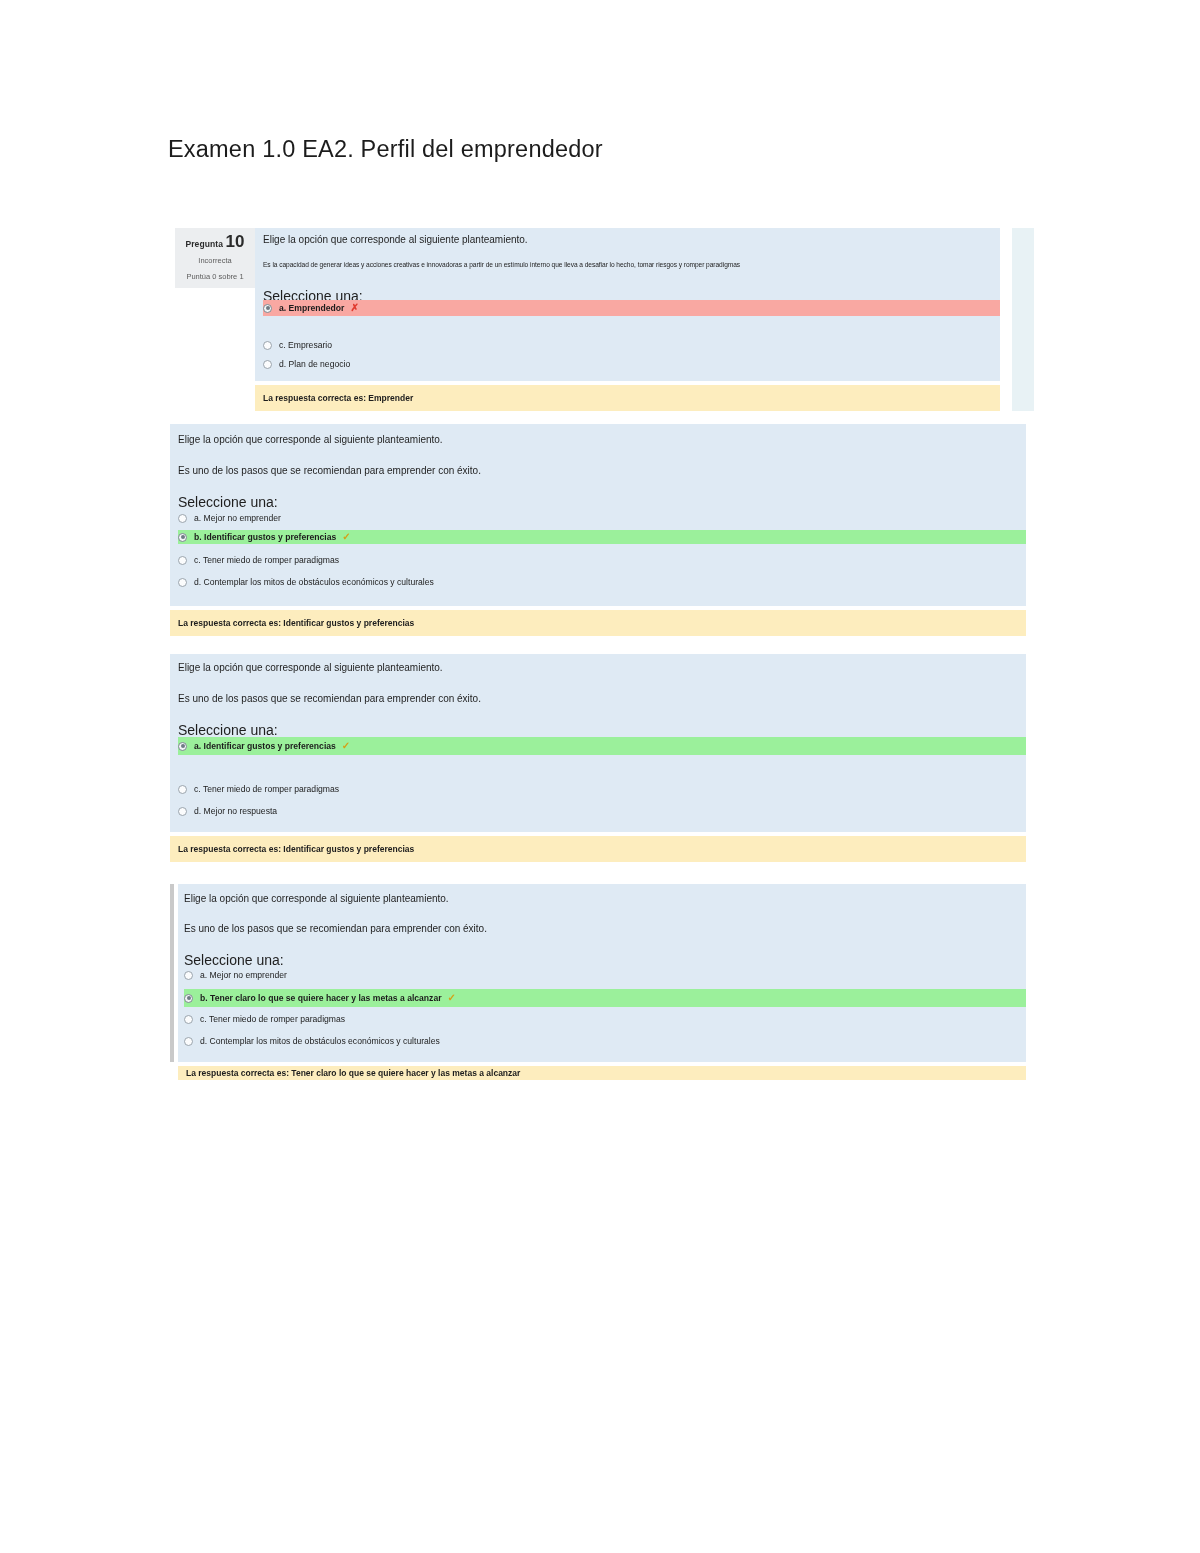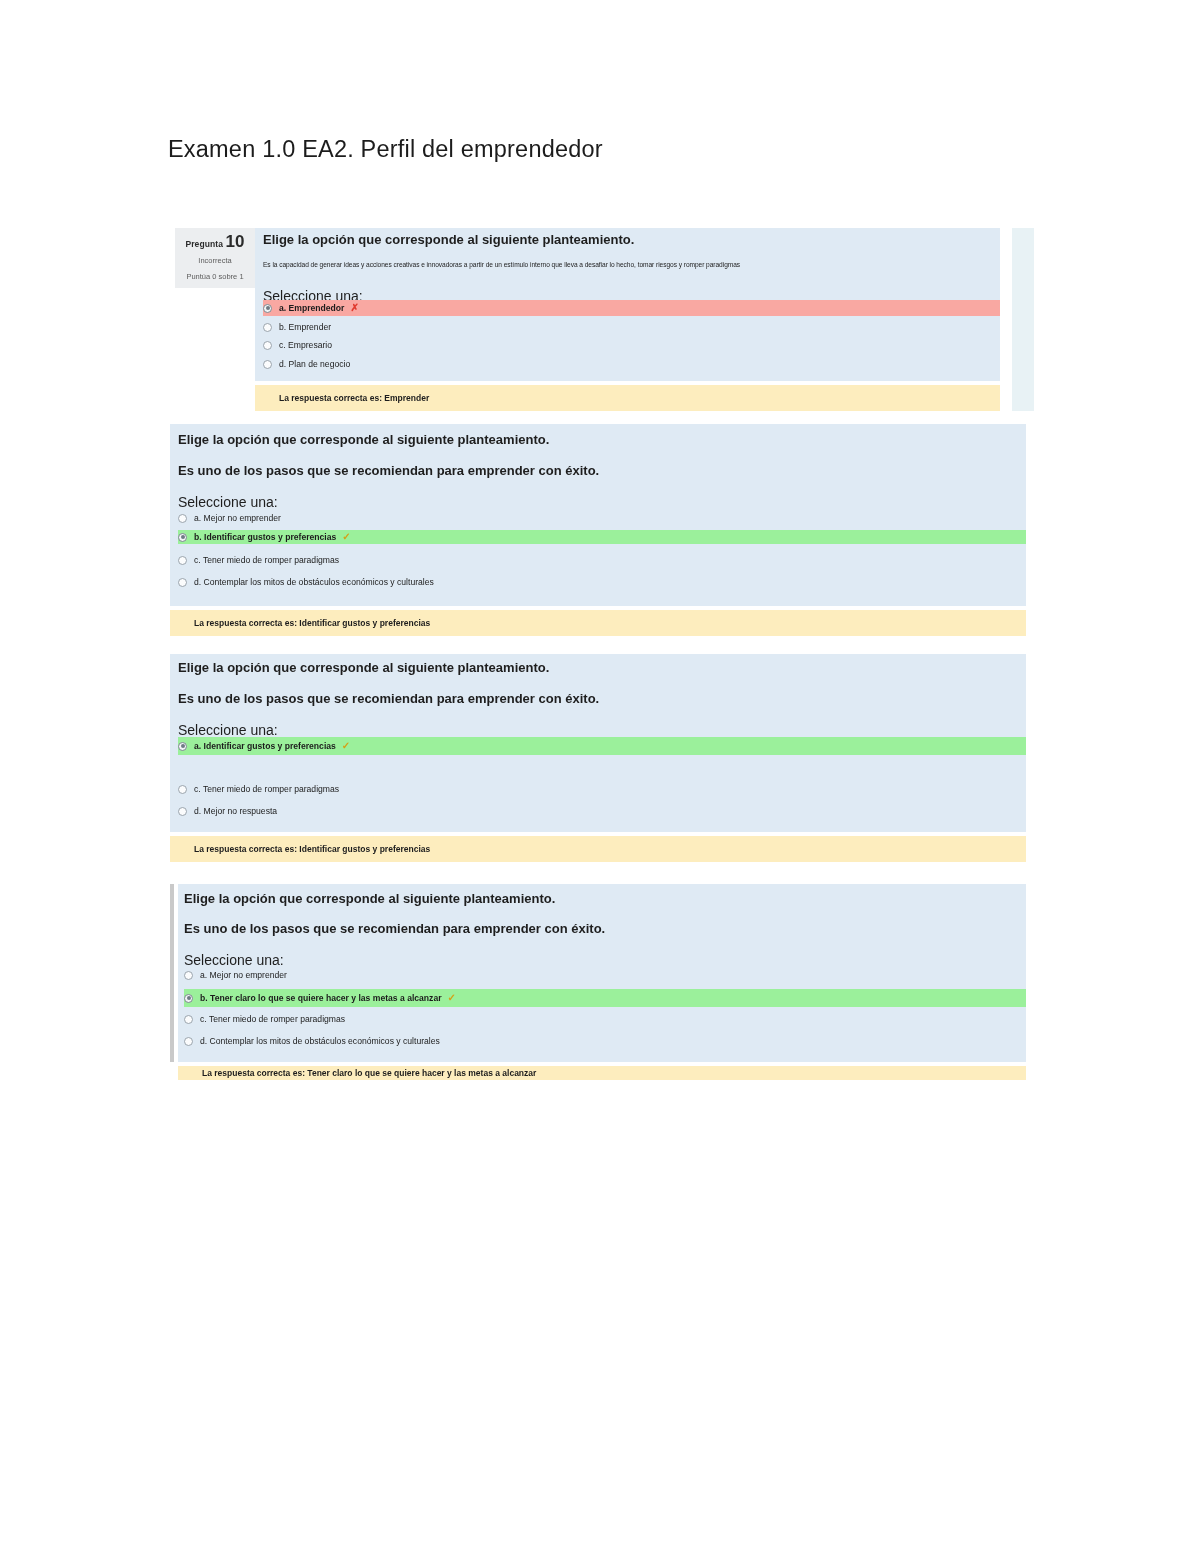--- a/index.html
+++ b/index.html
@@ -82,24 +82,24 @@
   }
 
   .sidepanel {
     position: absolute;
     background: #e8f2f5;
   }
 
   
   .qtext {
     position: absolute;
-    font-size: 13px;
+    font-size: 10px;
     line-height: 12px;
     color: #1e1e1e;
-    font-weight: bold;
+    font-weight: normal;
     white-space: nowrap;
   }
   .qtext.tiny {
     font-size: 6.6px;
     font-weight: normal;
     letter-spacing: -0.05px;
   }
   .blurry { filter: blur(0.45px); }
   .blurry2 { filter: blur(0.7px); }
 
@@ -170,21 +170,21 @@
   .mark.tick { color: #d4a017; }
   .mark.cross { color: #e03b2f; }
 
   
   .feedback {
     position: absolute;
     background: #fdedbe;
     box-sizing: border-box;
     display: flex;
     align-items: center;
-    padding-left: 24px;
+    padding-left: 8px;
   }
   .feedback .ftext {
     font-size: 8.5px;
     font-weight: bold;
     color: #1d1d1d;
     white-space: nowrap;
   }
 </style>
 </head>
 <body>
@@ -211,24 +211,20 @@
     <div class="qtext tiny blurry2" style="left:88px; top:31px;">Es la capacidad de generar ideas y acciones creativas e innovadoras a partir de un estímulo interno que lleva a desafiar lo hecho, tomar riesgos y romper paradigmas</div>
 
     <div class="selectlabel blurry" style="left:88px; top:60px;">Seleccione una:</div>
 
     <div class="opt wrong" style="left:88px; top:72px; width:737px; height:16px;">
       <span class="radio checked"></span>
       <span class="otext blurry">a. Emprendedor</span>
       <span class="mark cross">✗</span>
     </div>
 
-    <div class="opt" style="left:88px; top:92px; width:737px; height:15px;">
-      <span class="radio"></span>
-      <span class="otext blurry">b. Emprender</span>
-    </div>
 
     <div class="opt" style="left:88px; top:110px; width:737px; height:15px;">
       <span class="radio"></span>
       <span class="otext blurry">c. Empresario</span>
     </div>
 
     <div class="opt" style="left:88px; top:129px; width:737px; height:15px;">
       <span class="radio"></span>
       <span class="otext blurry">d. Plan de negocio</span>
     </div>

